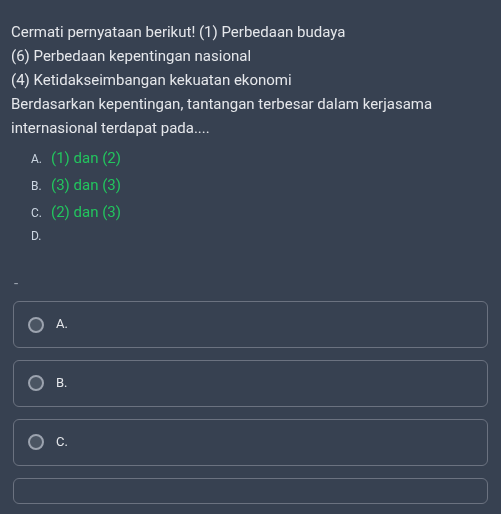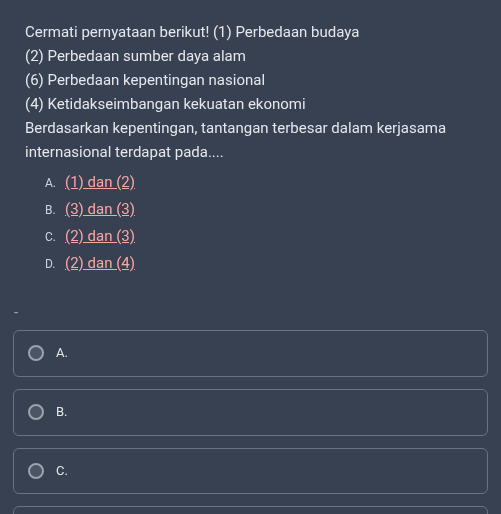--- a/index.html
+++ b/index.html
@@ -8,21 +8,21 @@
       color: #e5e7eb;
       font-family: -apple-system, BlinkMacSystemFont, "Segoe UI", Roboto, sans-serif;
       font-size: 15px;
       line-height: 1.6;
       width: 501px;
       height: 514px;
       overflow: hidden;
       padding: 0;
     }
     .question-block {
-      padding: 20px 14px 8px 25px;
+      padding: 20px 14px 8px 11px;
     }
     .question-text {
       color: #e5e7eb;
       margin-bottom: 6px;
     }
     .choice-list {
       margin-top: 6px;
       padding-left: 20px;
     }
     .choice-row {
@@ -30,22 +30,21 @@
       align-items: baseline;
       gap: 6px;
       margin-bottom: 3px;
     }
     .choice-letter {
       font-size: 12px;
       color: #cbd5e1;
       min-width: 14px;
     }
     .choice-text {
-      color: #fca5a5;
-      text-decoration: underline;
+      color: #22c55e;
     }
     .dash {
       color: #9ca3af;
       padding: 14px 14px 6px 14px;
     }
     .answers-container {
       padding: 0 13px;
     }
     .answer-option {
       border: 1px solid #6b7280;
@@ -69,41 +68,39 @@
       font-size: 13px;
       color: #e5e7eb;
     }
   </style>
 </head>
 <body>
 
 <div class="question-block">
   <div class="question-text">
     <div>Cermati pernyataan berikut! (1) Perbedaan budaya</div>
-    <div>(2) Perbedaan sumber daya alam</div>
     <div>(6) Perbedaan kepentingan nasional</div>
     <div>(4) Ketidakseimbangan kekuatan ekonomi</div>
     <div>Berdasarkan kepentingan, tantangan terbesar dalam kerjasama internasional terdapat pada....</div>
   </div>
   <div class="choice-list">
     <div class="choice-row">
       <span class="choice-letter">A.</span>
       <span class="choice-text">(1) dan (2)</span>
     </div>
     <div class="choice-row">
       <span class="choice-letter">B.</span>
       <span class="choice-text">(3) dan (3)</span>
     </div>
     <div class="choice-row">
       <span class="choice-letter">C.</span>
       <span class="choice-text">(2) dan (3)</span>
     </div>
     <div class="choice-row">
       <span class="choice-letter">D.</span>
-      <span class="choice-text">(2) dan (4)</span>
     </div>
   </div>
 </div>
 
 <div class="dash">-</div>
 
 <div class="answers-container">
   <div class="answer-option">
     <span class="radio-circle"></span>
     <span class="answer-label">A.</span>

